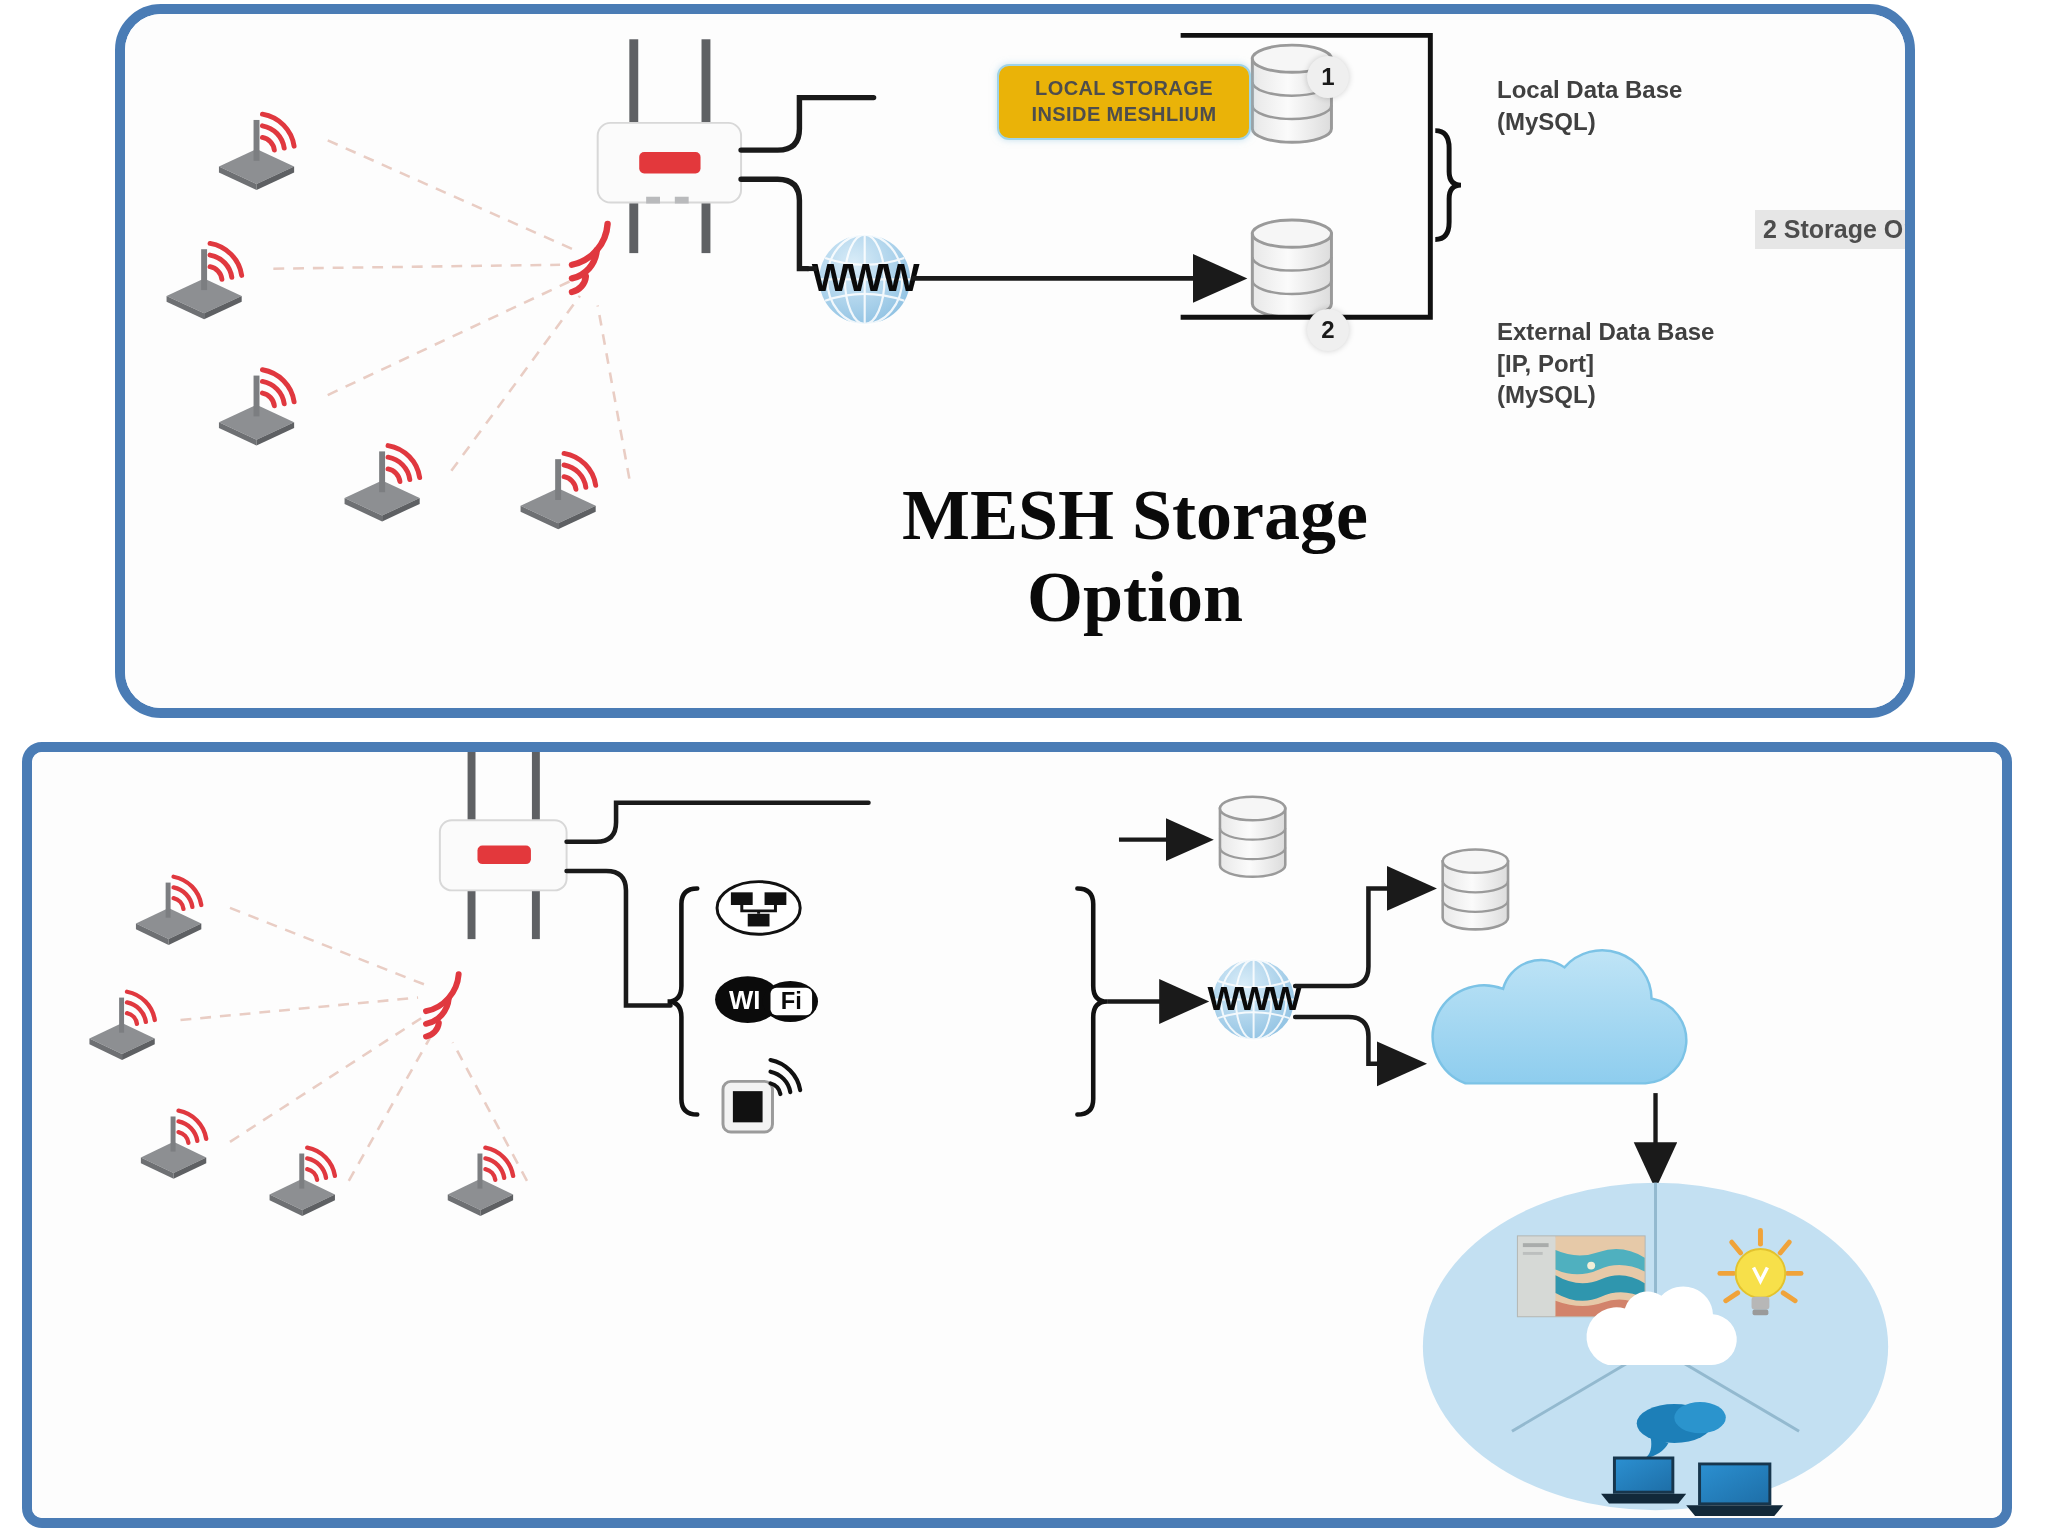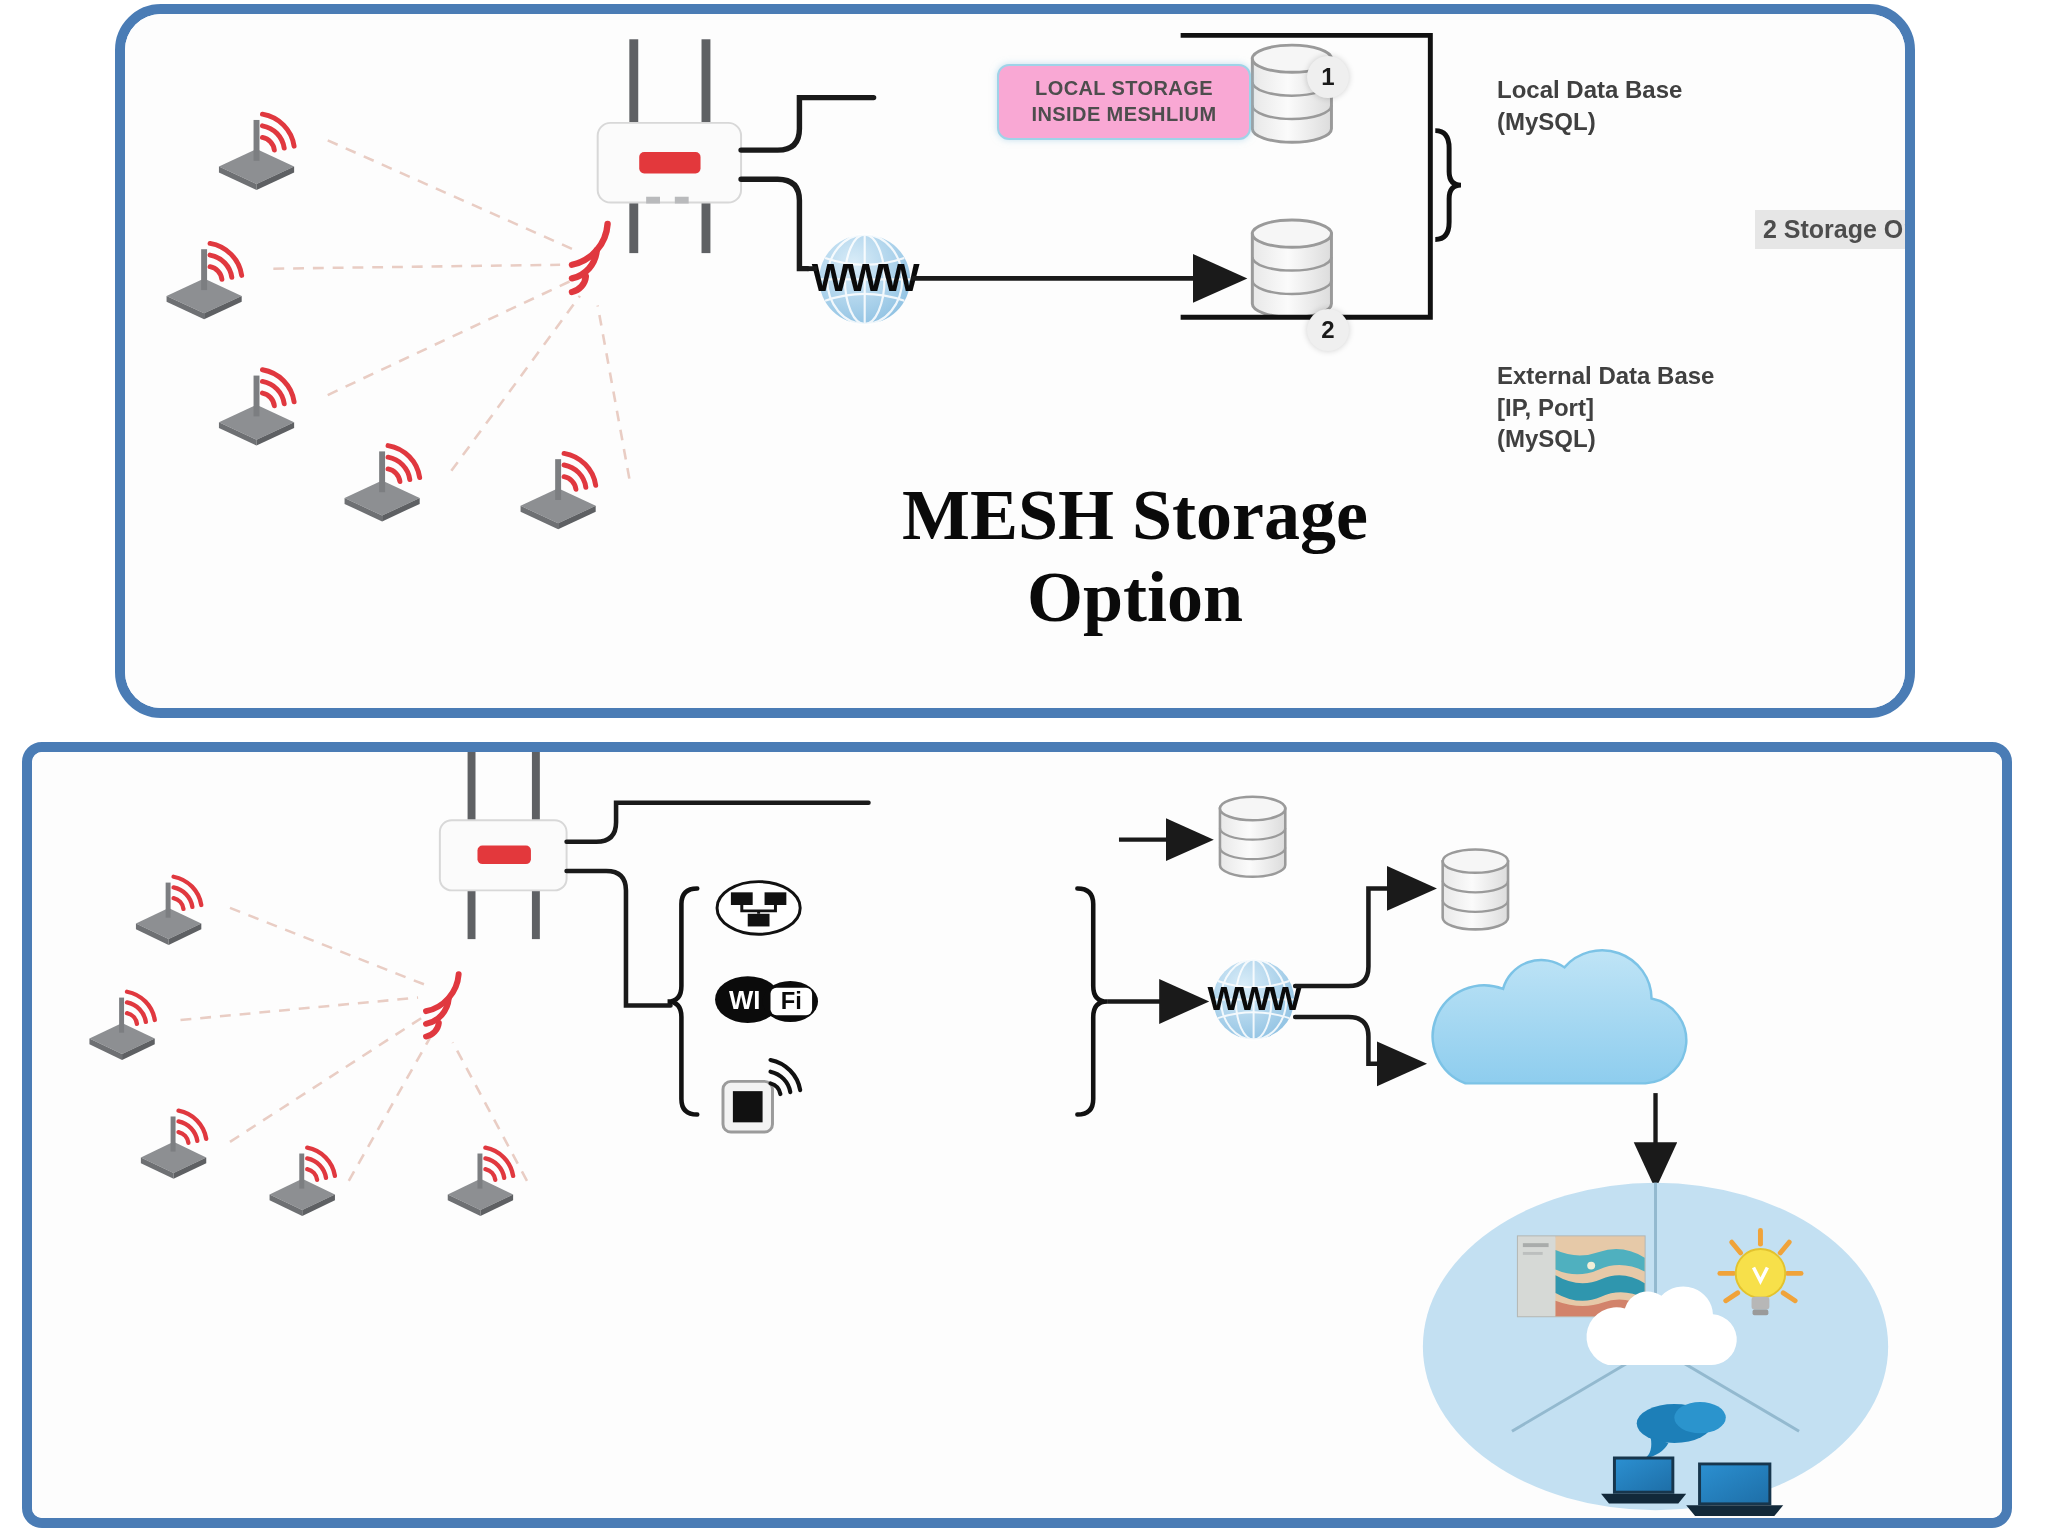--- a/index.html
+++ b/index.html
@@ -10,28 +10,28 @@
   .panel-inner{position:absolute;inset:0;background:#fdfdfd;}
 
   #panel-storage{left:115px;top:4px;width:1800px;height:714px;}
   #panel-connection{left:22px;top:742px;width:1990px;height:786px;border-radius:20px;}
 
   .svgfull{position:absolute;left:0;top:0;width:100%;height:100%;overflow:visible;}
 
   .title{position:absolute;text-align:center;font-family:"Liberation Serif",serif;font-weight:bold;color:#0a0a0a;line-height:1.14;}
   #title-storage{left:700px;top:460px;width:620px;font-size:72px;}
 
-  .lsbox{position:absolute;background:#f9a8d4;border:2.5px solid #9fd3e8;border-radius:12px;
+  .lsbox{position:absolute;background:#eab308;border:2.5px solid #9fd3e8;border-radius:12px;
     box-shadow:0 0 7px rgba(150,200,225,.55);display:flex;flex-direction:column;
     align-items:center;justify-content:center;color:#4d4d4d;font-weight:bold;letter-spacing:.4px;}
   #lsbox-1{left:872px;top:50px;width:250px;height:72px;font-size:20px;line-height:1.28;}
 
   .dblabel{position:absolute;color:#404040;font-weight:bold;line-height:1.32;white-space:pre-line;}
   #dbl-local-1{left:1372px;top:60px;font-size:24px;}
-  #dbl-ext-1{left:1372px;top:302px;font-size:24px;margin-top:44px;}
+  #dbl-ext-1{left:1372px;top:302px;font-size:24px;}
 
   .steptag{position:absolute;width:42px;height:42px;border-radius:50%;background:#efefef;
     display:flex;align-items:center;justify-content:center;color:#1a1a1a;font-weight:bold;font-size:24px;
     box-shadow:0 0 6px rgba(0,0,0,.18);}
   #step-1{left:1182px;top:42px;}
   #step-2{left:1182px;top:295px;}
 
   #storage-options-label{position:absolute;left:1630px;top:196px;background:#e6e6e6;color:#4d4d4d;
     font-weight:bold;font-size:25px;padding:5px 8px;white-space:nowrap;}
 </style>

